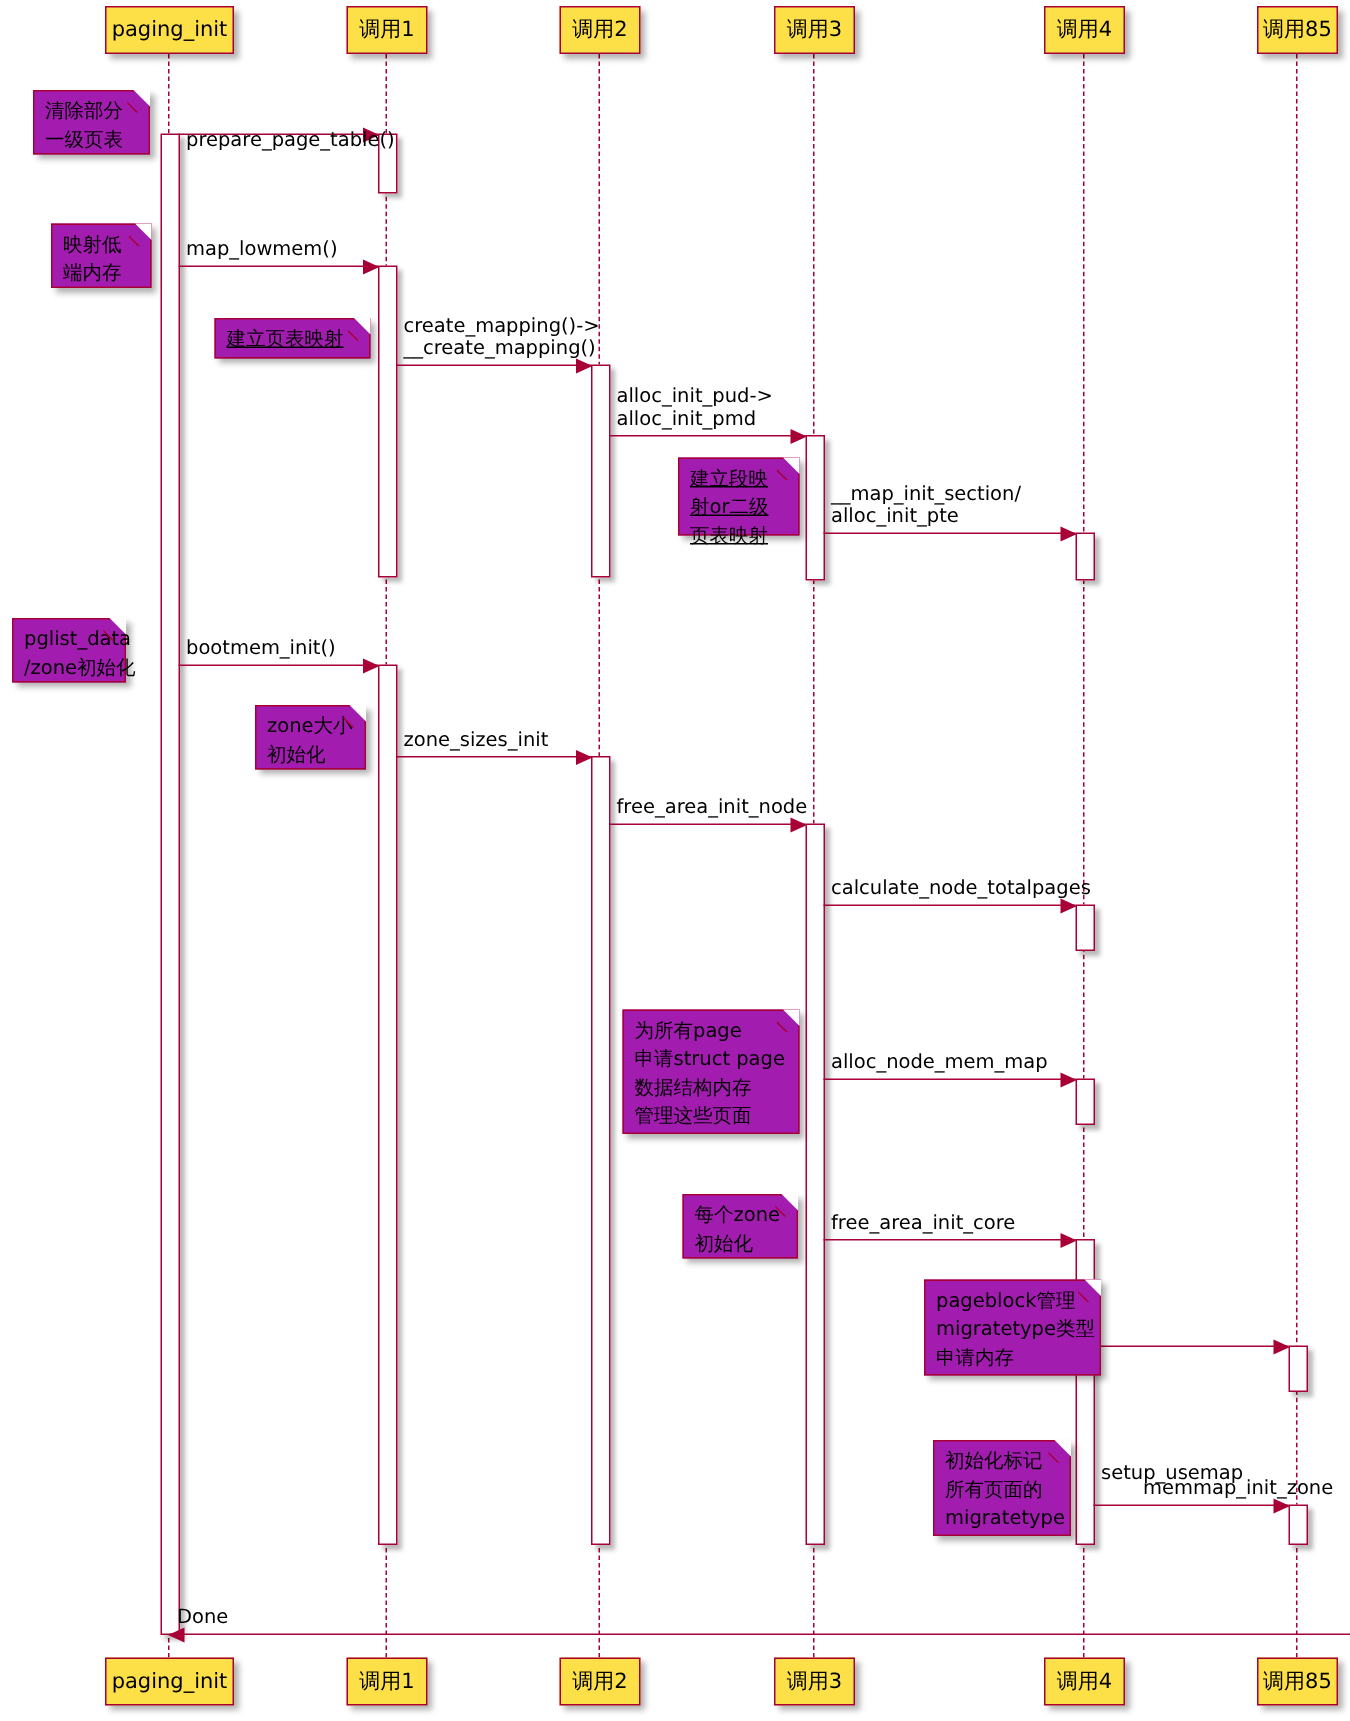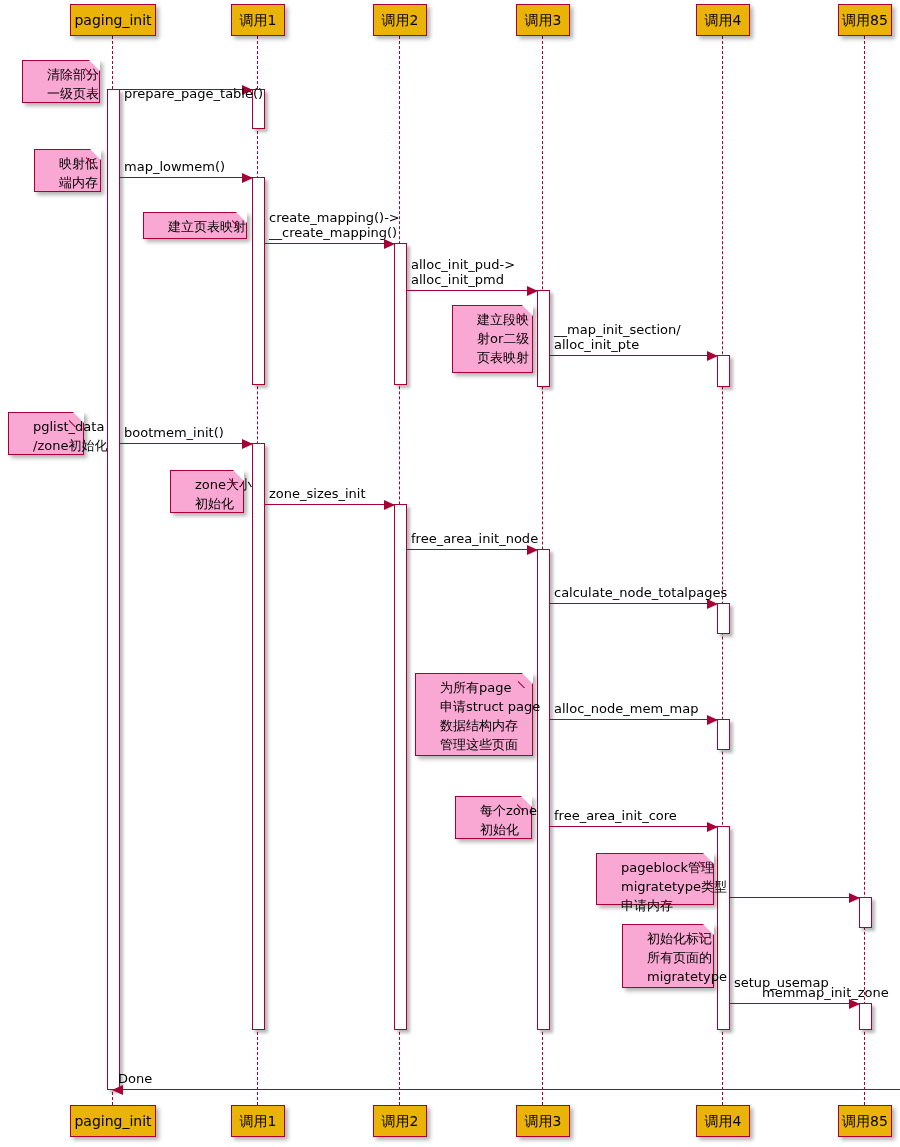--- a/index.html
+++ b/index.html
@@ -14,21 +14,21 @@
     position: relative;
     width: 900px;
     height: 1147px;
     background: #ffffff;
     overflow: hidden;
   }
   
   .participant {
     position: absolute;
     box-sizing: border-box;
-    background: #eab308;
+    background: #fde047;
     border: 1.5px solid #A80036;
     color: #000000;
     font-size: 14px;
     line-height: 1;
     display: flex;
     align-items: center;
     justify-content: center;
     white-space: nowrap;
     box-shadow: 3px 3px 4px rgba(0,0,0,0.30);
     z-index: 40;
@@ -79,26 +79,26 @@
     font-size: 13px;
     color: #000000;
     line-height: 15px;
     white-space: pre;
     z-index: 30;
   }
   
   .note {
     position: absolute;
     box-sizing: border-box;
-    background: #f9a8d4;
+    background: #a21caf;
     border: 1.4px solid #A80036;
     color: #000000;
     font-size: 13px;
     line-height: 19px;
-    padding: 4px 7px 4px 24px;
+    padding: 4px 7px 4px 7px;
     white-space: pre;
     box-shadow: 3px 3px 4px rgba(0,0,0,0.30);
     z-index: 35;
   }
   .note .fold {
     position: absolute;
     top: -1.4px;
     right: -1.4px;
     width: 0; height: 0;
     border-left: 11px solid transparent;
@@ -240,33 +240,33 @@
     </div>
     <div class="msg-label" style="left: 734px; top: 985px; margin-left: 28px;">memmap_init_zone</div>
     <div class="msg left" style="left: 113px; top: 1089px; width: 787px;">
       <span class="head"></span>
     </div>
     <div class="msg-label" style="left: 118px; top: 1071px;">Done</div>
     <div class="note" style="left: 22px; top: 60px; width: 78px; height: 43px;"><span>清除部分
 一级页表</span><span class="fold"></span><span class="fold-edge"></span></div>
     <div class="note" style="left: 34px; top: 149px; width: 67px; height: 43px;"><span>映射低
 端内存</span><span class="fold"></span><span class="fold-edge"></span></div>
-    <div class="note" style="left: 143px; top: 212px; width: 104px; height: 27px;"><span>建立页表映射</span><span class="fold"></span><span class="fold-edge"></span></div>
-    <div class="note" style="left: 452px; top: 305px; width: 81px; height: 68px;"><span>建立段映
+    <div class="note" style="left: 143px; top: 212px; width: 104px; height: 27px; text-decoration: underline;"><span>建立页表映射</span><span class="fold"></span><span class="fold-edge"></span></div>
+    <div class="note" style="left: 452px; top: 305px; width: 81px; height: 52px; text-decoration: underline;"><span>建立段映
 射or二级
 页表映射</span><span class="fold"></span><span class="fold-edge"></span></div>
     <div class="note" style="left: 8px; top: 412px; width: 76px; height: 43px;"><span>pglist_data
 /zone初始化</span><span class="fold"></span><span class="fold-edge"></span></div>
     <div class="note" style="left: 170px; top: 470px; width: 74px; height: 43px;"><span>zone大小
 初始化</span><span class="fold"></span><span class="fold-edge"></span></div>
     <div class="note" style="left: 415px; top: 673px; width: 118px; height: 83px;"><span>为所有page
 申请struct page
 数据结构内存
 管理这些页面</span><span class="fold"></span><span class="fold-edge"></span></div>
     <div class="note" style="left: 455px; top: 796px; width: 77px; height: 43px;"><span>每个zone
 初始化</span><span class="fold"></span><span class="fold-edge"></span></div>
-    <div class="note" style="left: 596px; top: 853px; width: 118px; height: 52px;"><span>pageblock管理
+    <div class="note" style="left: 616px; top: 853px; width: 118px; height: 64px;"><span>pageblock管理
 migratetype类型
 申请内存</span><span class="fold"></span><span class="fold-edge"></span></div>
-    <div class="note" style="left: 622px; top: 924px; width: 92px; height: 64px;"><span>初始化标记
+    <div class="note" style="left: 622px; top: 960px; width: 92px; height: 64px;"><span>初始化标记
 所有页面的
 migratetype</span><span class="fold"></span><span class="fold-edge"></span></div>
   </div>
 
 </body></html>

